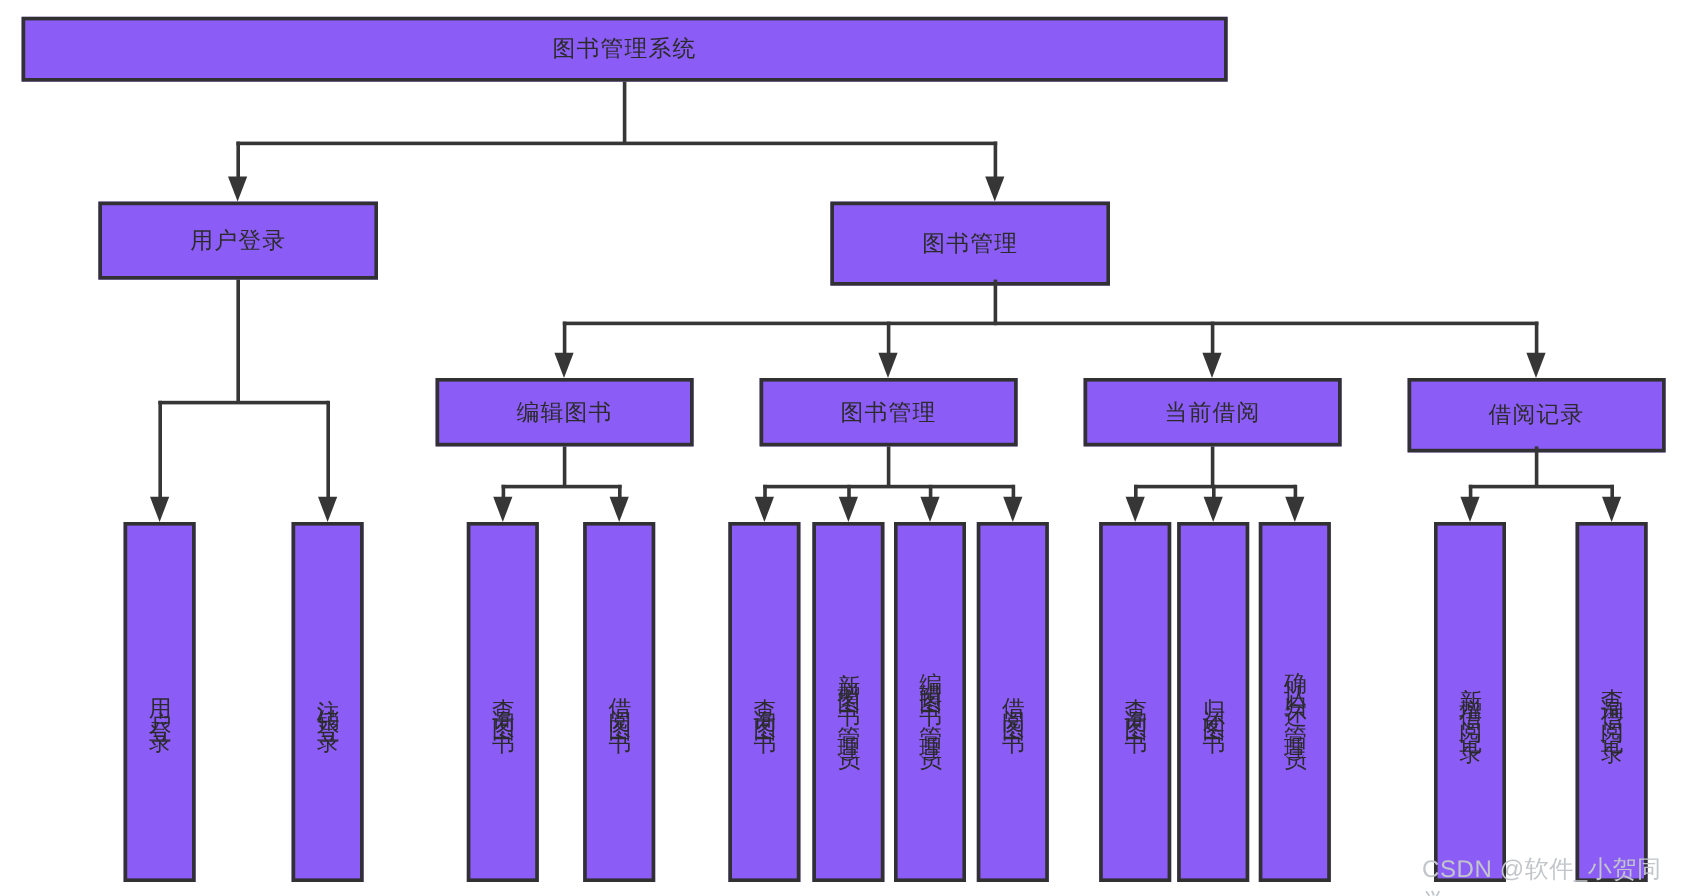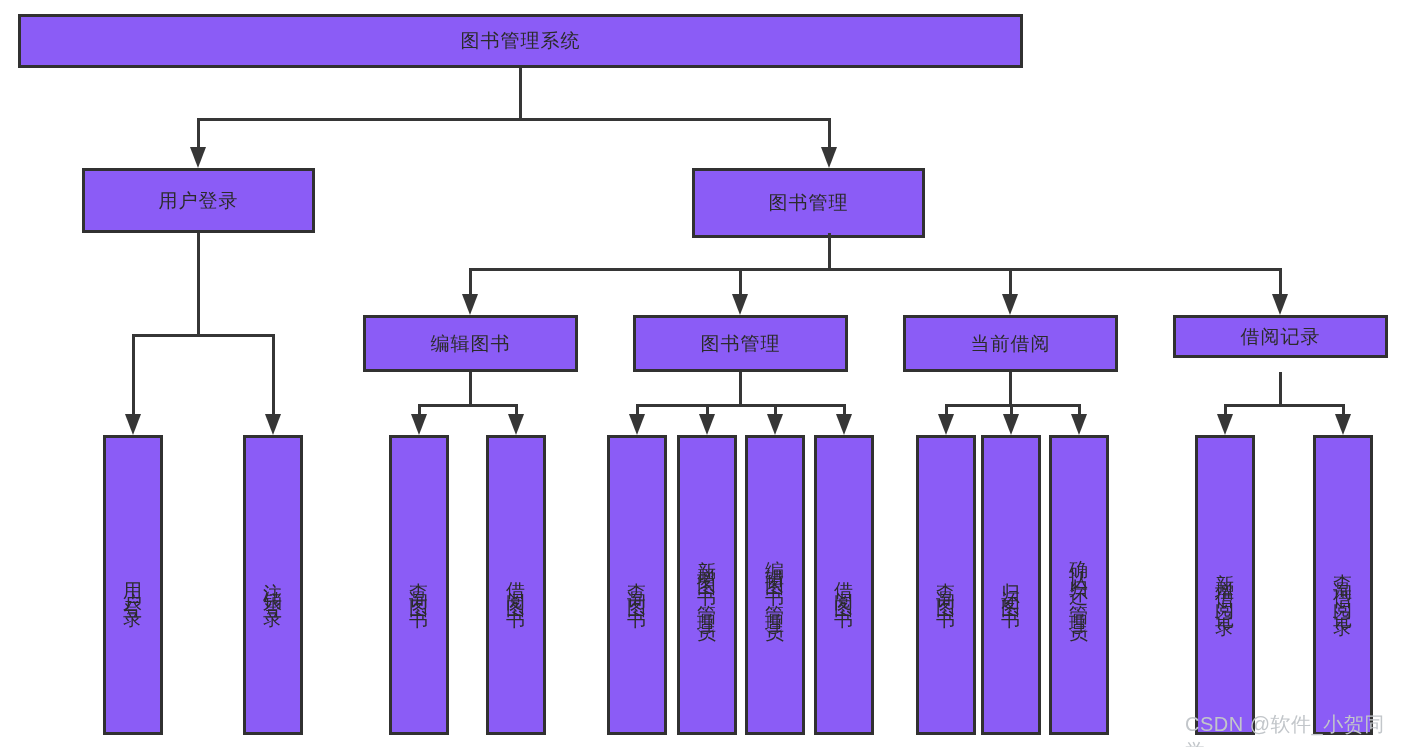--- a/index.html
+++ b/index.html
@@ -54,21 +54,21 @@
 
   <div class="node" style="left:363px;top:315px;width:215px;height:57px;">
     <span>编辑图书</span>
   </div>
   <div class="node" style="left:633px;top:315px;width:215px;height:57px;">
     <span>图书管理</span>
   </div>
   <div class="node" style="left:903px;top:315px;width:215px;height:57px;">
     <span>当前借阅</span>
   </div>
-  <div class="node" style="left:1173px;top:315px;width:215px;height:43px;">
+  <div class="node" style="left:1173px;top:315px;width:215px;height:62px;">
     <span>借阅记录</span>
   </div>
 
   <div class="node leaf" style="left:103px;">
     <span class="vtext">用户登录</span>
   </div>
   <div class="node leaf" style="left:243px;">
     <span class="vtext">注销登录</span>
   </div>
   <div class="node leaf" style="left:389px;">

